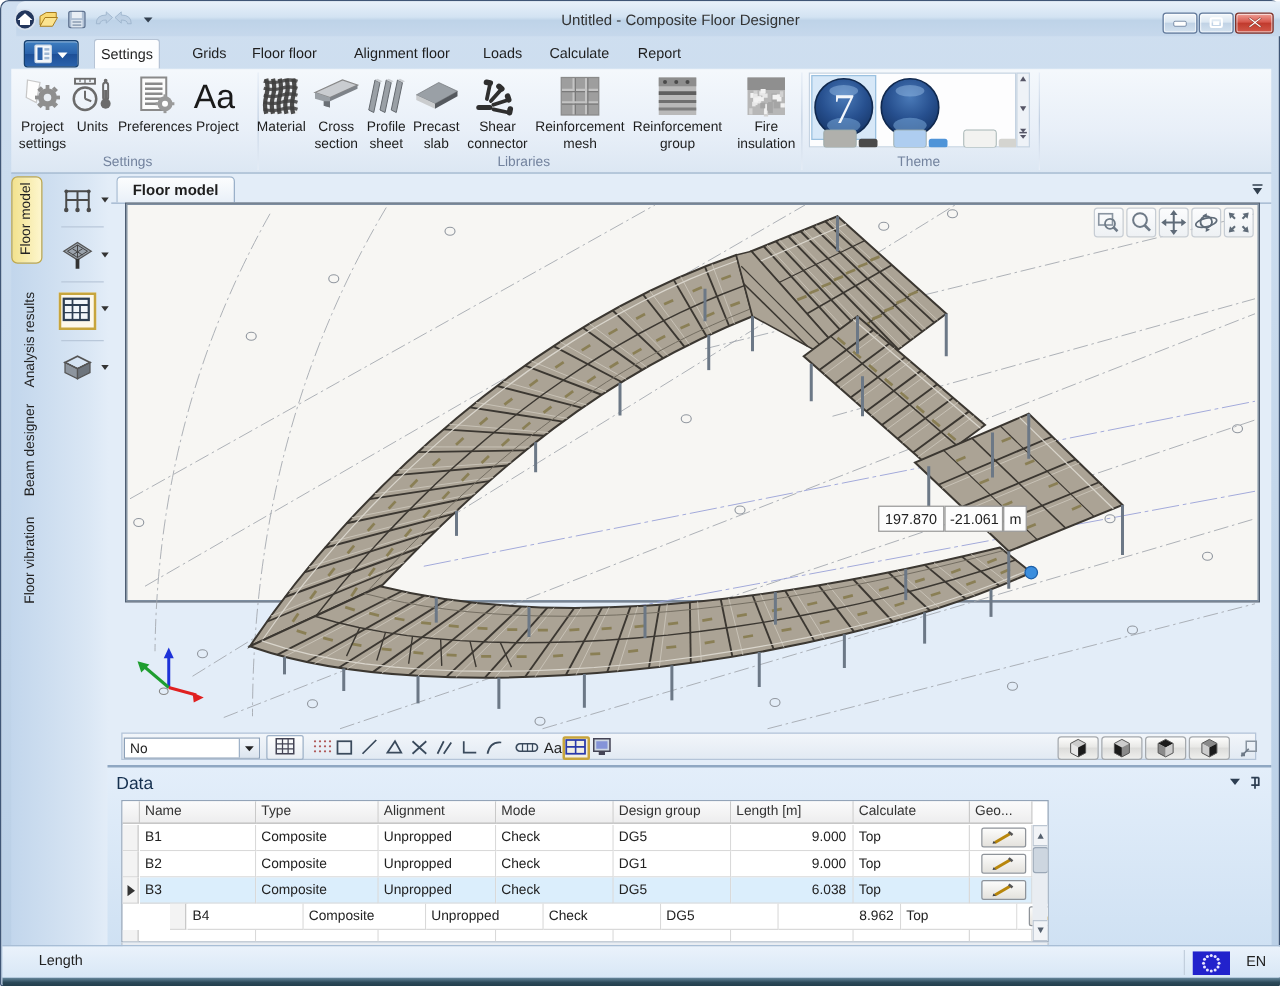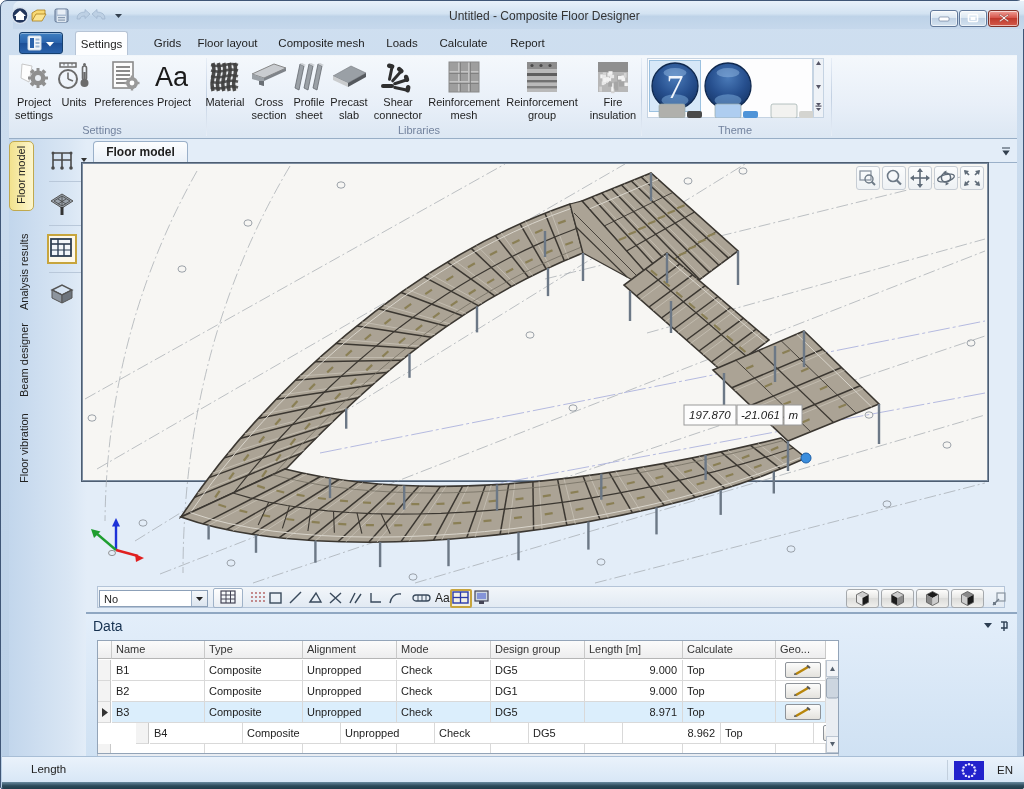--- a/index.html
+++ b/index.html
@@ -40,22 +40,22 @@
 .vtab.sel { background:linear-gradient(90deg,#fdf6cd,#f2e28e); border:1px solid #c0a94e; border-radius:5px;
   left:0px; padding:6px 4px; color:#222; line-height:15px; }
 .sbtn { position:absolute; left:4px; width:26px; height:26px; }
 .sdrop { position:absolute; left:33px; width:0; height:0; border-left:3.5px solid transparent; border-right:3.5px solid transparent; border-top:4px solid #333; }
 .ssep { position:absolute; left:2px; width:34px; height:1px; background:#b9c8da; }
 
 #doctab { position:absolute; left:84px; top:2px; width:95px; height:21px;
   background:linear-gradient(#fcfdfe,#e9f0f8); border:1px solid #9ab0c9; border-bottom:none;
   border-radius:4px 4px 0 0; font-weight:bold; font-size:12px; text-align:center; line-height:20px; }
 #docbar { position:absolute; left:80px; top:2px; width:928px; height:22px; border-bottom:1px solid #9ab0c9; }
-#viewport { position:absolute; left:72px; top:23px; width:908px; height:320px;
-  background:#f7f6f3; border:1px solid #4e5e72; box-shadow:inset 0 0 0 1px #7d8da0;font-style:italic; }
+#viewport { position:absolute; left:91px; top:23px; width:908px; height:320px;
+  background:#f7f6f3; border:1px solid #4e5e72; box-shadow:inset 0 0 0 1px #7d8da0; }
 #vtools { position:absolute; left:774px; top:3px; height:24px; }
 .vtbtn { position:absolute; top:0; width:24px; height:24px; background:linear-gradient(#fbfcfd,#eef1f4);
   border:1px solid #c7cdd4; border-radius:3px; }
 
 #vbar { position:absolute; left:88px; top:447px; width:908px; height:22px; background:linear-gradient(#f2f6fa,#e2eaf3); border:1px solid #b4c4d8; }
 #combo { position:absolute; left:8px; top:3px; width:133px; height:17px; background:#fff; border:1px solid #8ca0b8; font-size:11px; }
 #combo .t { position:absolute; left:4px; top:2px; }
 #combo .b { position:absolute; right:0; top:0; width:16px; height:15px; background:linear-gradient(#f5f8fb,#dce5ef); border-left:1px solid #9fb2c8; }
 .vbtn { position:absolute; top:2px; width:22px; height:19px; }
 .vbtn.framed { background:linear-gradient(#fefefe,#e8edf3); border:1px solid #9fb2c8; border-radius:2px; }
@@ -123,22 +123,22 @@
 <svg width="42" height="20">
  <rect x="8" y="3" width="13" height="14" rx="1" fill="#f3f7fb" stroke="#cdd9e6"></rect>
  <rect x="10" y="5" width="4" height="10" fill="#2a62ab"></rect>
  <rect x="15.5" y="5.5" width="4" height="2" fill="#9fb8d4"></rect>
  <rect x="15.5" y="9" width="4" height="2" fill="#9fb8d4"></rect>
  <rect x="15.5" y="12.5" width="4" height="2" fill="#9fb8d4"></rect>
  <path d="M26 9 l8 0 -4 4.5 Z" fill="#fff"></path>
 </svg></div>
     <div class="rtab sel" style="left:66px;width:53px;">Settings</div>
     <div class="rtab" style="left:136px;width:45px;">Grids</div>
-    <div class="rtab" style="left:182px;width:73px;">Floor layout</div>
-    <div class="rtab" style="left:268px;width:89px;">Composite mesh</div>
+    <div class="rtab" style="left:182px;width:73px;">Floor floor</div>
+    <div class="rtab" style="left:268px;width:89px;">Alignment floor</div>
     <div class="rtab" style="left:370px;width:46px;">Loads</div>
     <div class="rtab" style="left:426px;width:57px;">Calculate</div>
     <div class="rtab" style="left:496px;width:45px;">Report</div>
   </div>
   <div id="ribbon">
       <div class="ricon" style="left:7px; width:36px;"><svg width="36" height="34">
           <path d="M6 4 l10 2 -3 16 -8 -4 Z" fill="#fdfdfd" stroke="#c8c8c8"></path>
 <g fill="#8f8f8f">
             <circle cx="22" cy="18" r="7.5"></circle>
             <circle cx="22" cy="18" r="3" fill="#e8edf3"></circle>
@@ -943,21 +943,21 @@
 <div class="gsel">
               <svg width="8" height="9" style="position:absolute;left:3px;top:6px;">
                 <path d="M1 0 L7 4.5 L1 9 Z" fill="#333"></path>
               </svg>
             </div>
 <div class="gcell " style="left:14px;width:93px;top:0;">B3</div>
 <div class="gcell " style="left:107px;width:98px;top:0;">Composite</div>
 <div class="gcell " style="left:205px;width:94px;top:0;">Unpropped</div>
 <div class="gcell " style="left:299px;width:94px;top:0;">Check</div>
 <div class="gcell " style="left:393px;width:94px;top:0;">DG5</div>
-<div class="gcell num" style="left:487px;width:98px;top:0;">8.971</div>
+<div class="gcell num" style="left:487px;width:98px;top:0;">6.038</div>
 <div class="gcell " style="left:585px;width:93px;top:0;">Top</div>
 <div class="gcell " style="left:678px;width:50px;top:0;"></div>
 <div class="pencilbtn" style="left:687px;top:2px;"><svg width="34" height="14">
                 <line x1="10" y1="11" x2="22" y2="4" stroke="#b8860b" stroke-width="2.5"></line>
                 <path d="M8 12 l3 -0.5 -2.2 -1.8 Z" fill="#444"></path>
                 <line x1="21" y1="2.5" x2="24" y2="5" stroke="#555" stroke-width="2"></line>
               </svg></div>
 </div>
 <div class="grow" style="position:absolute;left:0;top:82px;width:742px;height:21px;margin-left:38px;">
 <div class="gsel"></div>

